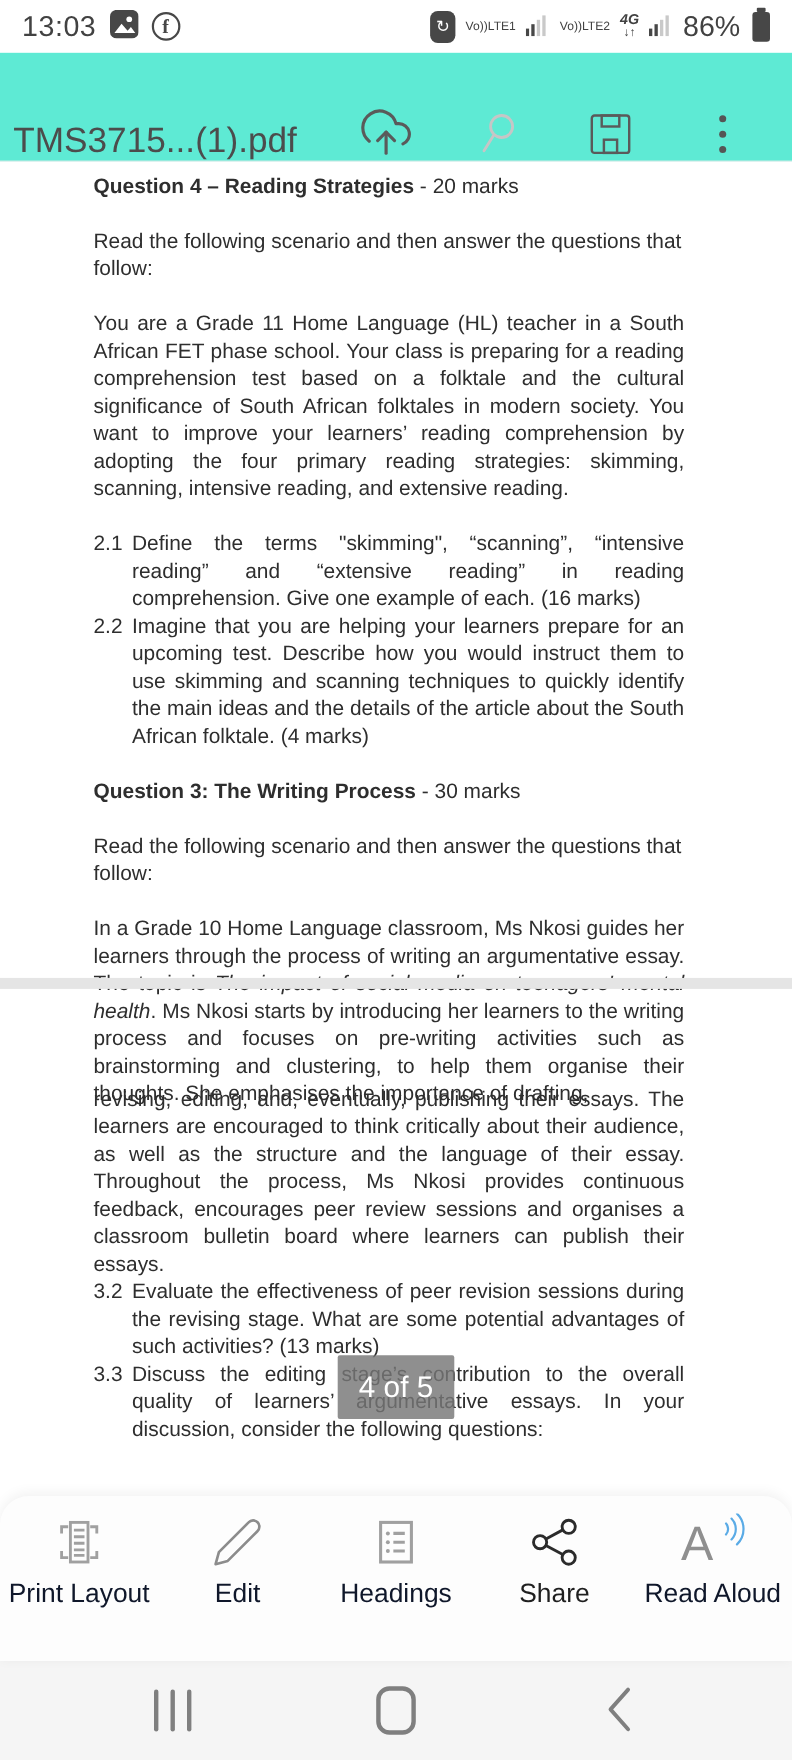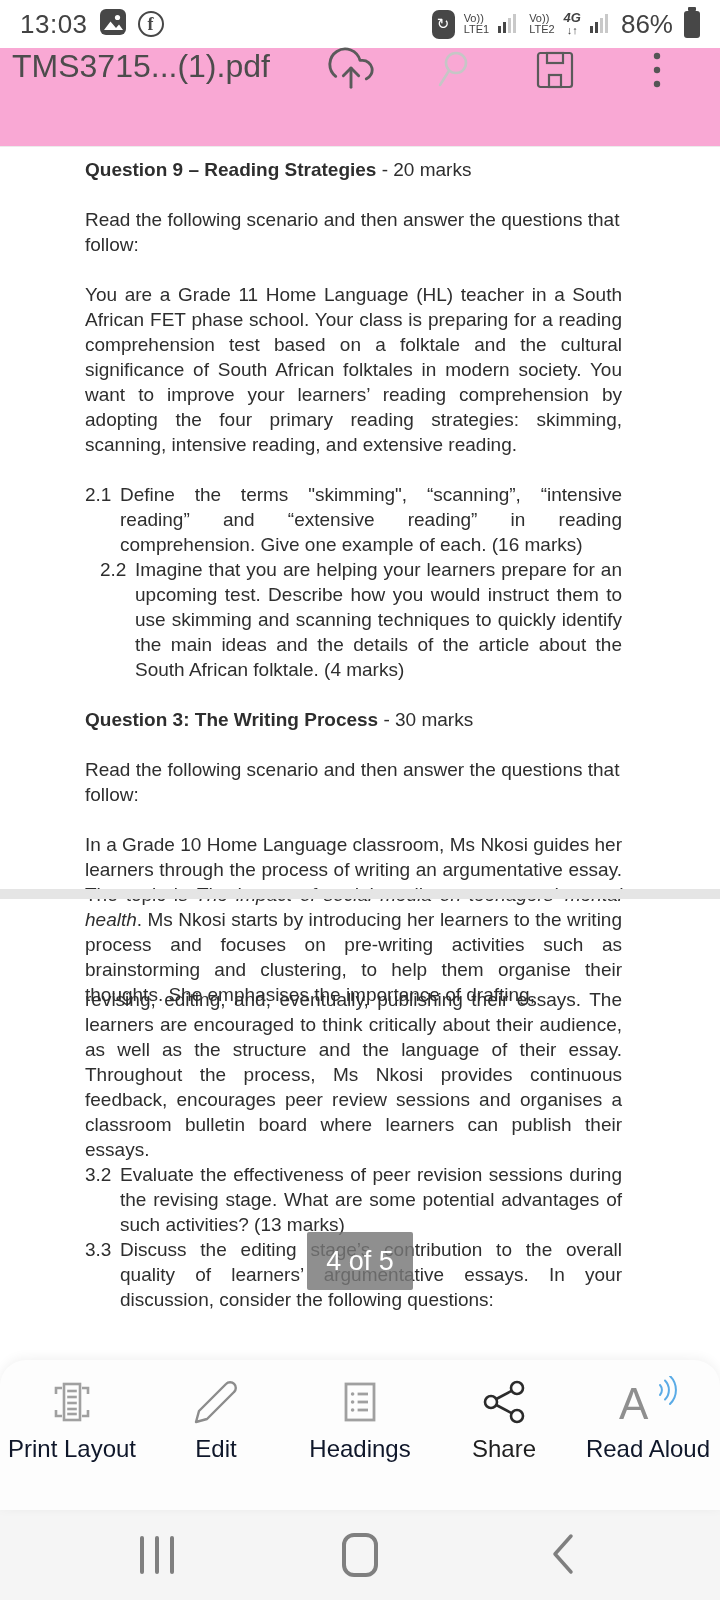--- a/index.html
+++ b/index.html
@@ -9,31 +9,31 @@
   
   .status-bar{position:absolute;top:0;left:0;right:0;height:48px;display:flex;align-items:center;
     padding:0 20px;box-sizing:border-box;color:#424242;background:#fff;}
   .sb-left{display:flex;align-items:center;gap:12px;}
   .sb-time{font-size:26px;letter-spacing:0.5px;}
   .ic-fb{width:26px;height:26px;border:2px solid #474747;border-radius:50%;display:flex;align-items:center;
     justify-content:center;font-family:"Liberation Serif",serif;font-weight:bold;font-size:18px;color:#474747;box-sizing:border-box;}
   .sb-right{margin-left:auto;display:flex;align-items:center;gap:9px;}
   .ic-saver{width:23px;height:29px;background:#474747;border-radius:7px;color:#fff;display:flex;
     align-items:center;justify-content:center;font-size:15px;}
-  .sim{display:flex;flex-direction:column;font-size:11px;line-height:11px;color:#424242;}
+  .sim{display:flex;font-size:11px;line-height:11px;color:#424242;}
   .sim-tech{display:flex;flex-direction:column;align-items:center;font-size:13px;line-height:12px;font-weight:bold;font-style:italic;}
   .sim-tech .arrows{font-size:11px;font-weight:normal;}
   .sb-batt-pct{font-size:26px;}
   .ic-batt{width:16px;height:27px;background:#474747;border-radius:3px;position:relative;margin-left:2px;}
   .ic-batt::before{content:"";position:absolute;top:-4px;left:50%;transform:translateX(-50%);
     width:8px;height:4px;background:#474747;border-radius:1px;}
 
   
-  .app-toolbar{position:absolute;top:48px;left:0;right:0;height:99px;display:flex;align-items:flex-start;
-    padding:0 12px;box-sizing:border-box;background:#f9a8d4;border-bottom:1px solid #ececec;}
+  .app-toolbar{position:absolute;top:48px;left:0;right:0;height:99px;display:flex;align-items:flex-end;
+    padding:0 12px;box-sizing:border-box;background:#5eead4;border-bottom:1px solid #ececec;}
   .doc-title{font-size:32px;color:#4c4c4c;white-space:nowrap;}
   .tb-icons{margin-left:auto;display:flex;align-items:center;gap:56px;padding-right:28px;}
   .tb-btn{background:none;border:none;padding:0;width:46px;height:46px;display:flex;align-items:center;justify-content:center;cursor:pointer;}
 
   
   .doc{position:absolute;top:147px;left:0;right:0;height:1213px;background:#fff;overflow:hidden;}
   .doc-inner{padding:10px 98px 0 85px;font-size:19px;line-height:25px;color:#2e2e2e;}
   .doc p{margin:0 0 25px 0;}
   .b{font-weight:bold;}
   .it{font-style:italic;}
@@ -158,28 +158,28 @@
               <circle cx="6" cy="22" r="3.2"></circle>
               <circle cx="6" cy="36" r="3.2"></circle>
             </svg>
         </span>
       </button>
     </div>
   </div>
 
   <div class="doc">
     <div class="doc-inner">
-      <p class="doc-h"><span class="b">Question 9 – Reading Strategies</span><span> - 20 marks</span></p>
+      <p class="doc-h"><span class="b">Question 4 – Reading Strategies</span><span> - 20 marks</span></p>
       <p>Read the following scenario and then answer the questions that follow:</p>
       <p class="just">You are a Grade 11 Home Language (HL) teacher in a South African FET phase school. Your class is preparing for a reading comprehension test based on a folktale and the cultural significance of South African folktales in modern society. You want to improve your learners’ reading comprehension by adopting the four primary reading strategies: skimming, scanning, intensive reading, and extensive reading.</p>
       <div class="item">
         <span class="n">2.1</span>
         <span class="t">Define the terms "skimming", “scanning”, “intensive reading” and “extensive reading” in reading comprehension. Give one example of each. (16 marks)</span>
       </div>
-      <div class="item" style="margin-bottom:25px;margin-left:15px;">
+      <div class="item" style="margin-bottom:25px;">
         <span class="n">2.2</span>
         <span class="t">Imagine that you are helping your learners prepare for an upcoming test. Describe how you would instruct them to use skimming and scanning techniques to quickly identify the main ideas and the details of the article about the South African folktale. (4 marks)</span>
       </div>
       <p class="doc-h"><span class="b">Question 3: The Writing Process</span><span> - 30 marks</span></p>
       <p>Read the following scenario and then answer the questions that follow:</p>
       <p class="just"><span>In a Grade 10 Home Language classroom, Ms Nkosi guides her learners through the process of writing an argumentative essay. The topic is </span><span class="it">The impact of social media on teenagers' mental health</span><span>. Ms Nkosi starts by introducing her learners to the writing process and focuses on pre-writing activities such as brainstorming and clustering, to help them organise their thoughts. She emphasises the importance of drafting,</span></p>
     </div>
 
     <div class="page-sep"></div>
 

